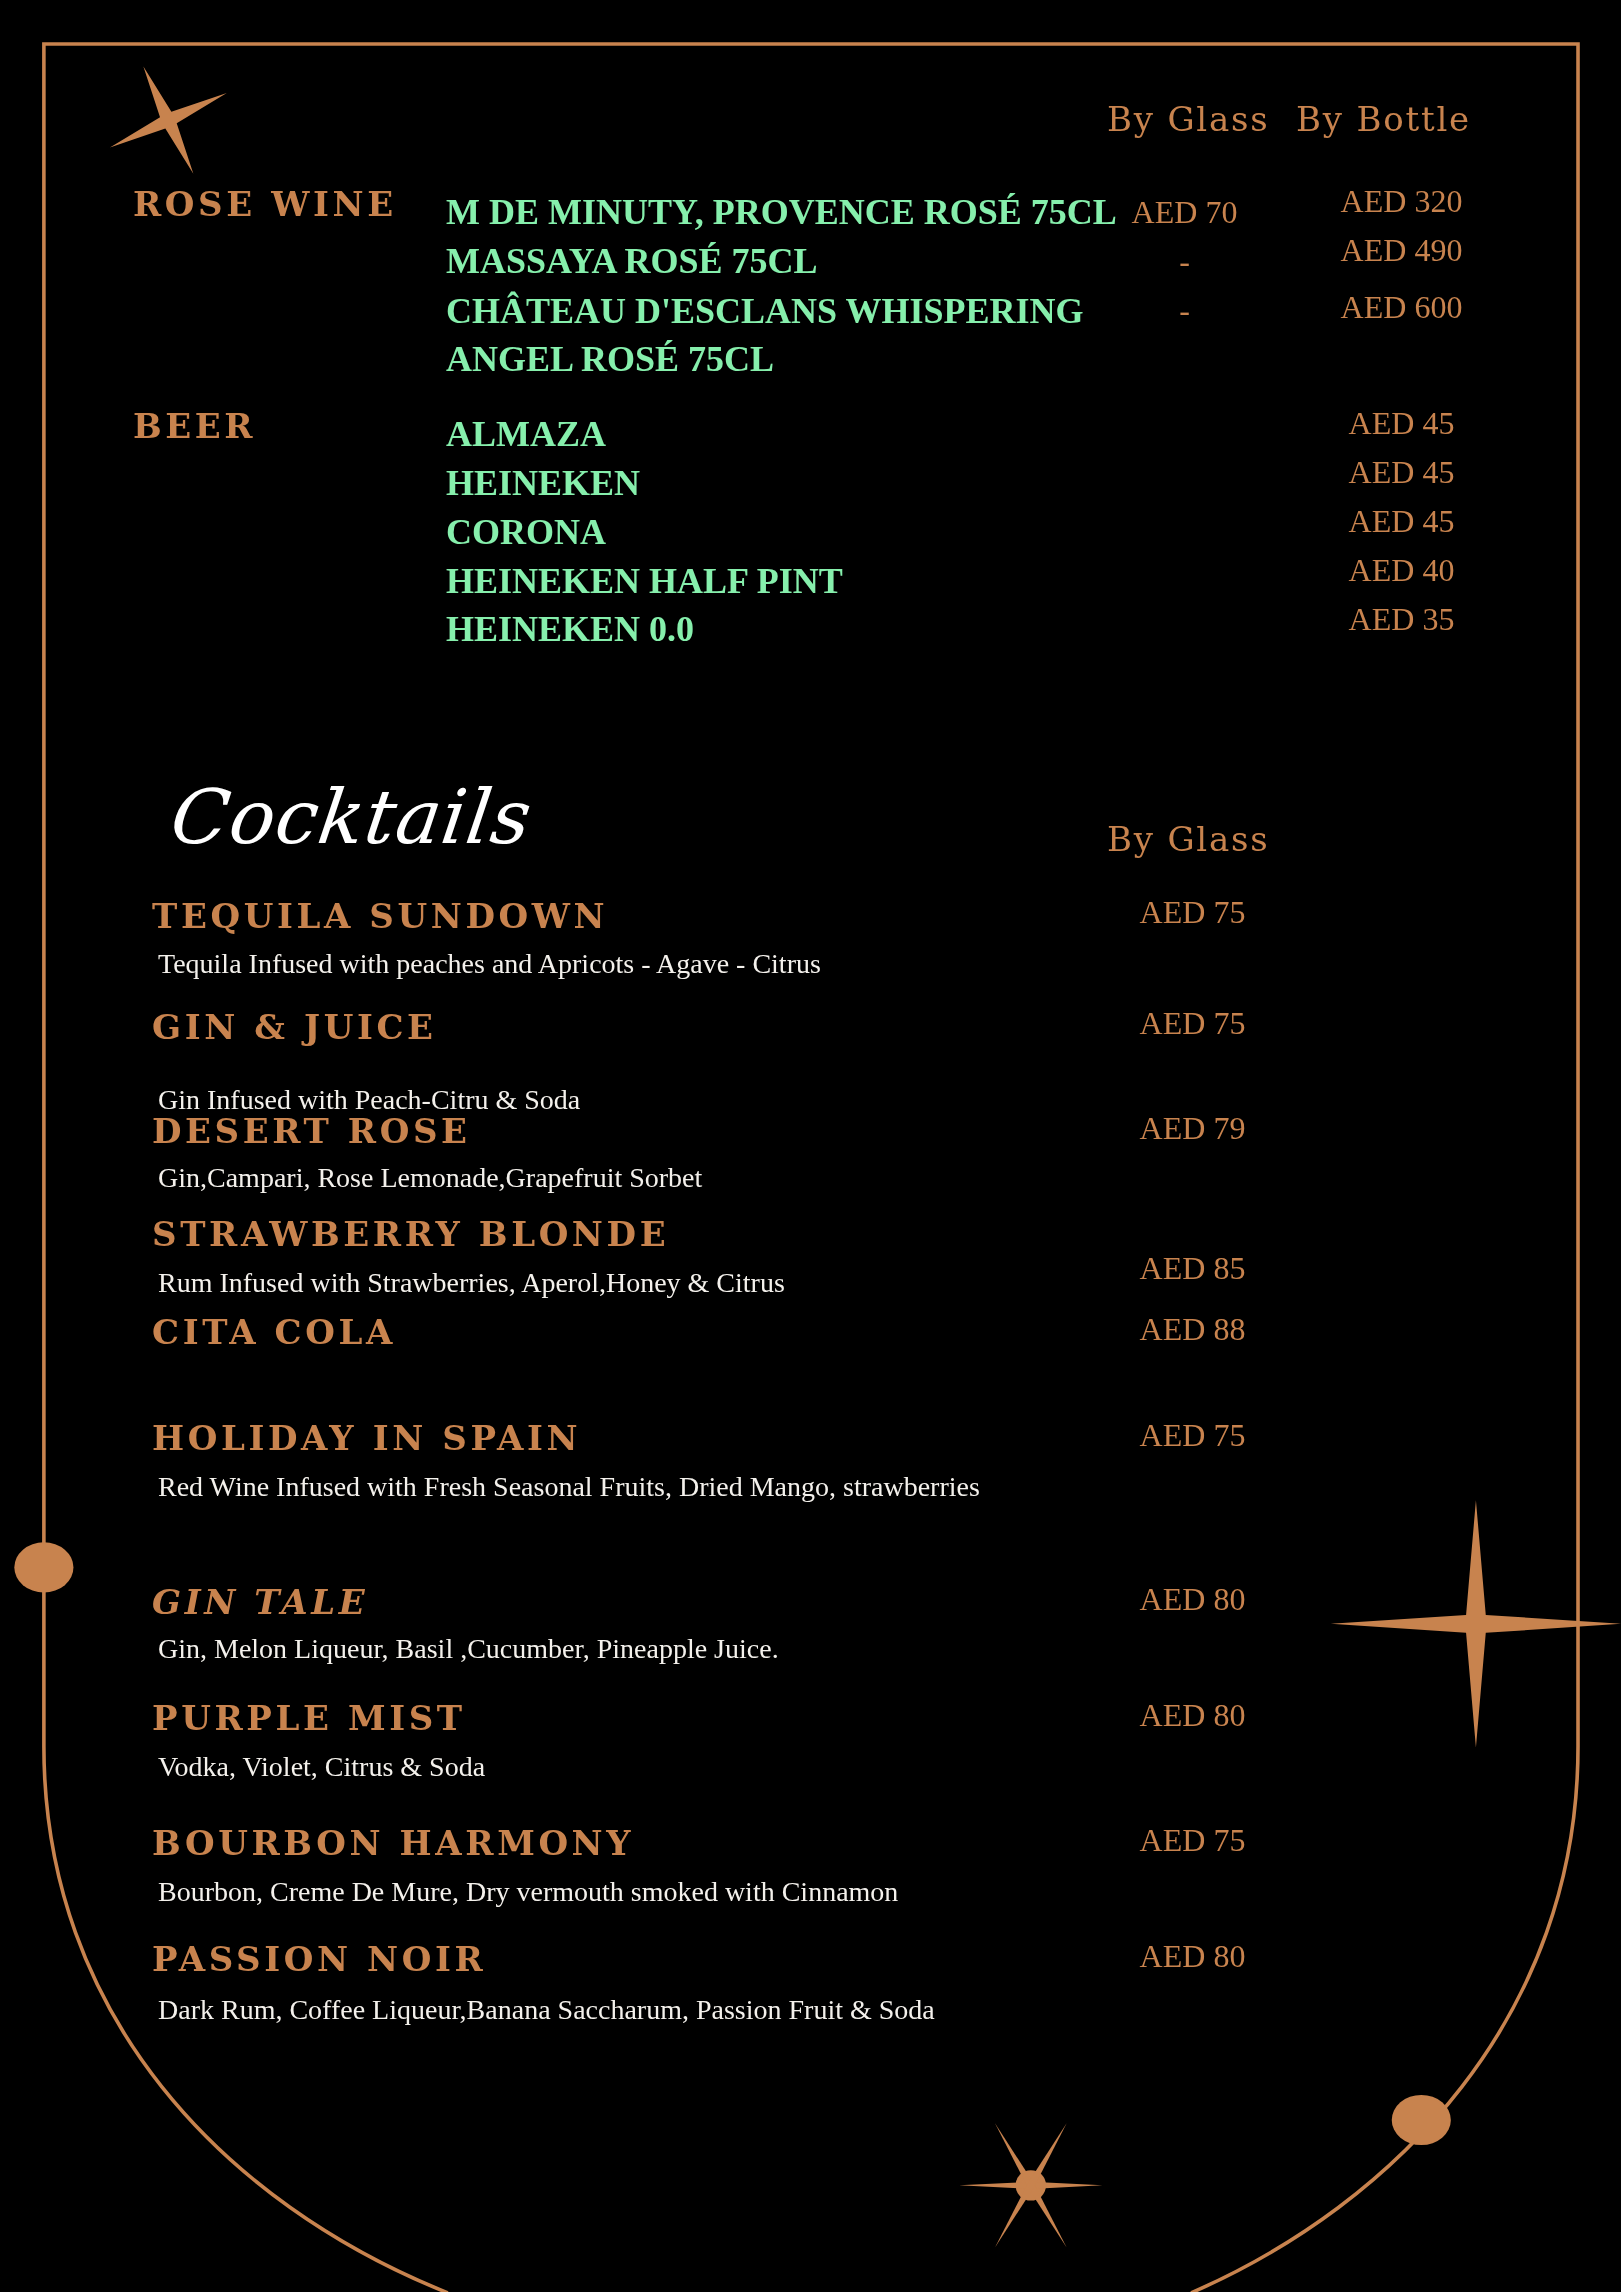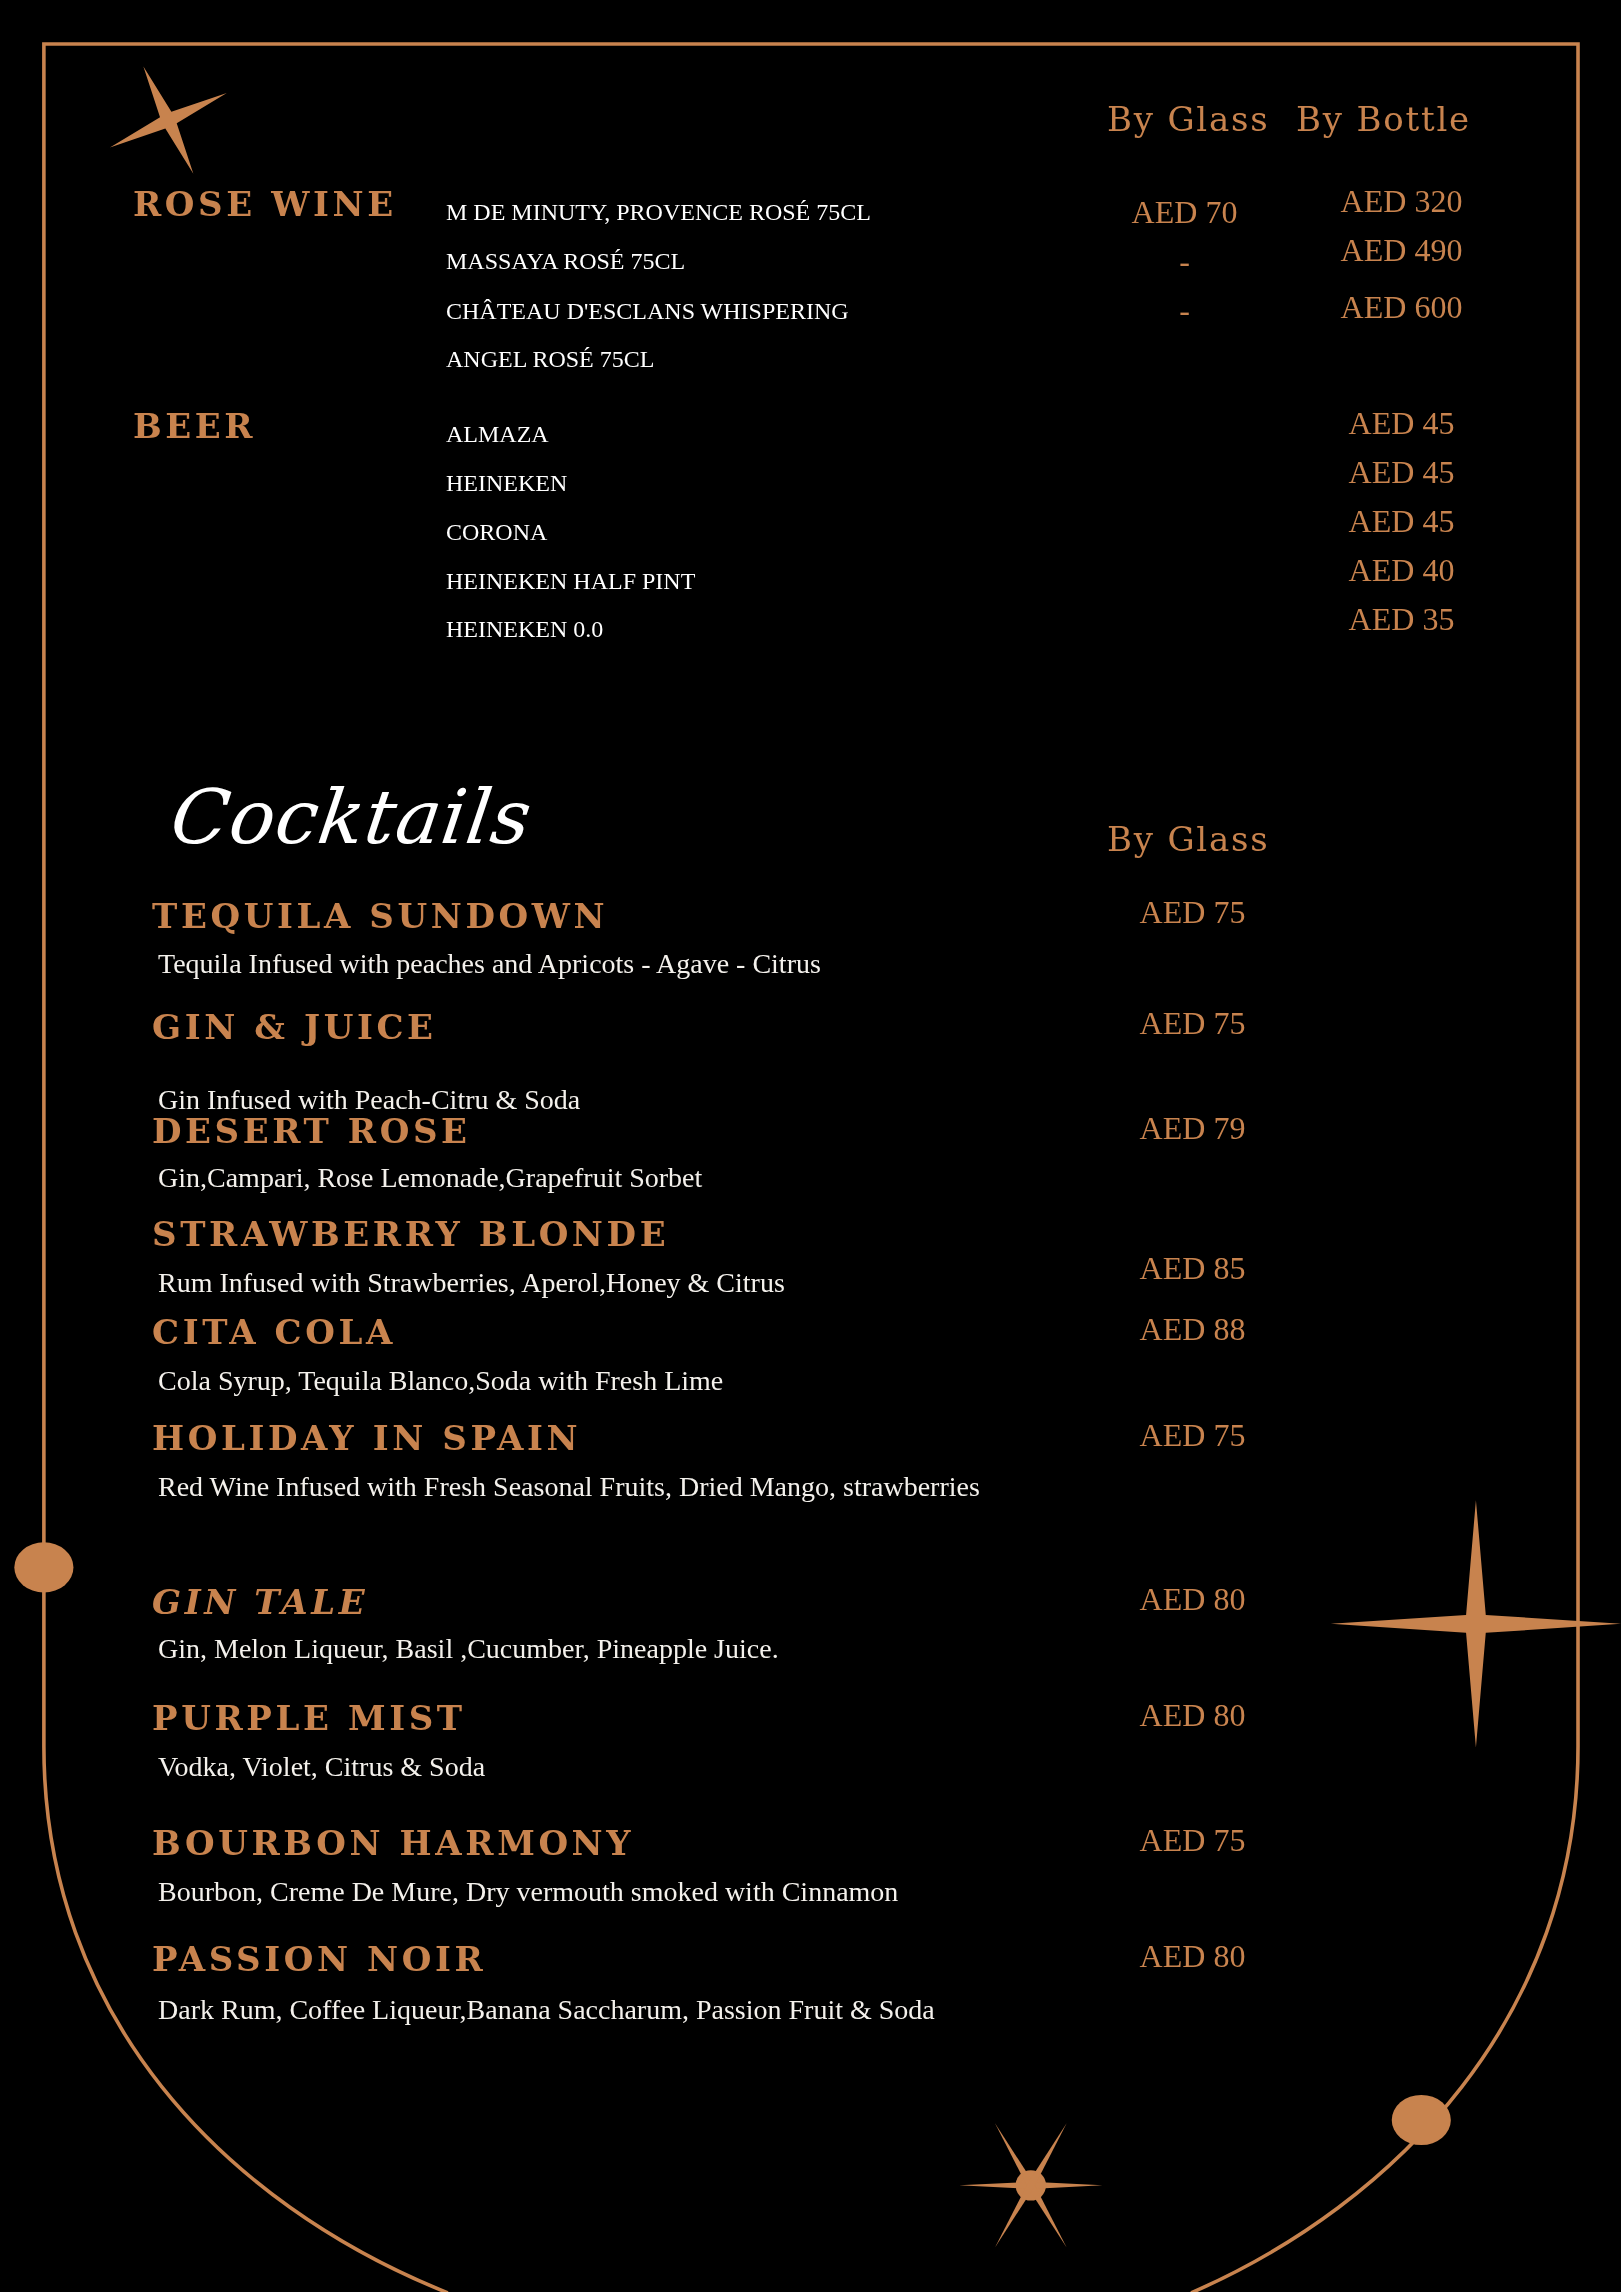--- a/index.html
+++ b/index.html
@@ -2,21 +2,21 @@
 <html style="font-size:14.3px"><head>
 <meta charset="utf-8">
 <style>
   html, body { margin: 0; padding: 0; background: #000; }
   body { width: 1621px; height: 2293px; position: relative; overflow: hidden; }
   .page { position: absolute; left: 0; top: 0; width: 1621px; height: 2293px; background: #000; }
   svg.frame { position: absolute; left: 0; top: 0; }
   .abs { position: absolute; white-space: nowrap; }
   .col-head { font-family: "DejaVu Serif", serif; font-size: 34px; letter-spacing: 1.8px; color: #C8834E; line-height: 41px; }
   .cat { font-family: "DejaVu Serif", serif; font-weight: bold; font-size: 34px; letter-spacing: 3.6px; color: #C8834E; line-height: 41px; }
-  .item { font-family: "Liberation Serif", serif; font-size: 24px; color: #ffffff; line-height: 49px; }
+  .item { font-family: "Liberation Serif", serif; font-size: 36px; color: #86efac; line-height: 49px; font-weight: bold; }
   .price { font-family: "Liberation Serif", serif; font-size: 32px; color: #C8834E; line-height: 39px; text-align: center; width: 179px; }
   .c-name { font-family: "DejaVu Serif", serif; font-weight: bold; font-size: 34px; letter-spacing: 3.6px; color: #C8834E; line-height: 41px; }
   .c-desc { font-family: "Liberation Serif", serif; font-size: 28px; color: #F4F1EC; line-height: 36px; white-space: normal; width: 833px; }
   .c-price { font-family: "Liberation Serif", serif; font-size: 32px; color: #C8834E; line-height: 39px; text-align: center; width: 179px; }
   .script { font-family: "DejaVu Serif", serif; font-style: italic; font-weight: normal; font-size: 75px; color: #FFFFFF; letter-spacing: 0.9px; transform: skewX(-8deg); line-height: 90px; }
 </style>
 </head>
 <body>
 
 <div class="page">
@@ -91,21 +91,20 @@
 
   <div class="abs c-name" style="left:152px; top:1111px;">DESERT ROSE</div>
   <div class="abs c-desc" style="left:158px; top:1160px;">Gin,Campari, Rose Lemonade,Grapefruit Sorbet</div>
   <div class="abs c-price" style="left:1103px; top:1109px;">AED 79</div>
 
   <div class="abs c-name" style="left:152px; top:1214px;">STRAWBERRY BLONDE</div>
   <div class="abs c-desc" style="left:158px; top:1265px;">Rum Infused with Strawberries, Aperol,Honey &amp; Citrus</div>
   <div class="abs c-price" style="left:1103px; top:1213px;margin-top:36px;">AED 85</div>
 
   <div class="abs c-name" style="left:152px; top:1312px;">CITA COLA</div>
-  <div class="abs c-desc" style="left:158px; top:1363px;">Cola Syrup, Tequila Blanco,Soda with Fresh Lime</div>
   <div class="abs c-price" style="left:1103px; top:1310px;">AED 88</div>
 
   <div class="abs c-name" style="left:152px; top:1418px;">HOLIDAY IN SPAIN</div>
   <div class="abs c-desc" style="left:158px; top:1469px;">Red Wine Infused with  Fresh Seasonal Fruits, Dried Mango, strawberries</div>
   <div class="abs c-price" style="left:1103px; top:1416px;">AED 75</div>
 
   <div class="abs c-name" style="left:152px; top:1582px;font-style:italic;">GIN TALE</div>
   <div class="abs c-desc" style="left:158px; top:1631px;">Gin, Melon Liqueur, Basil ,Cucumber, Pineapple Juice.</div>
   <div class="abs c-price" style="left:1103px; top:1580px;">AED 80</div>
 

